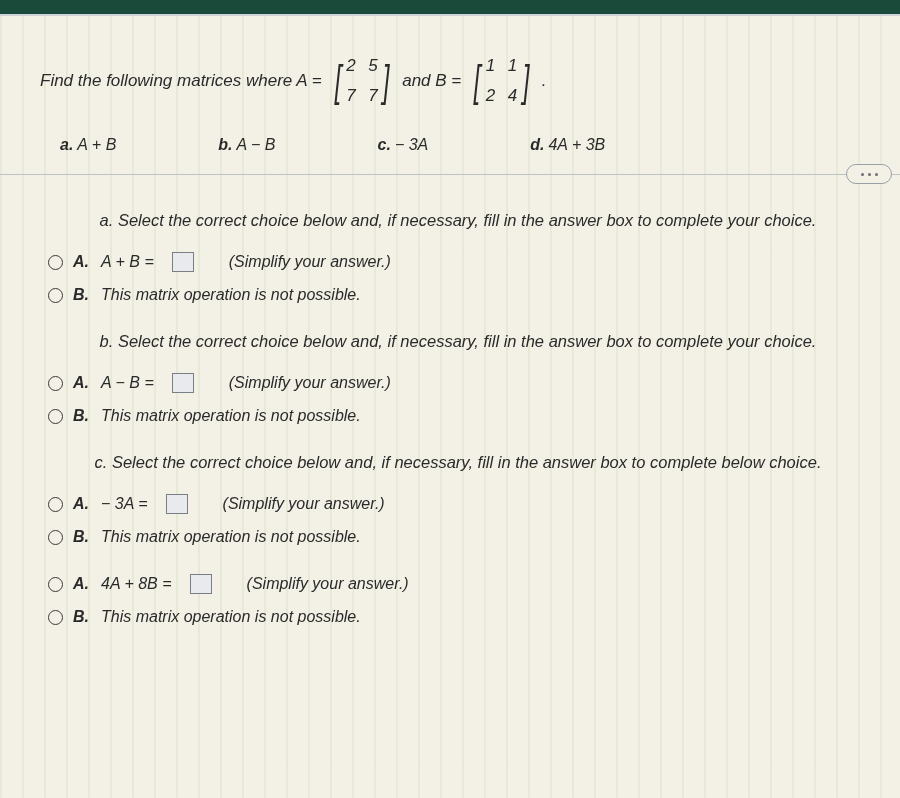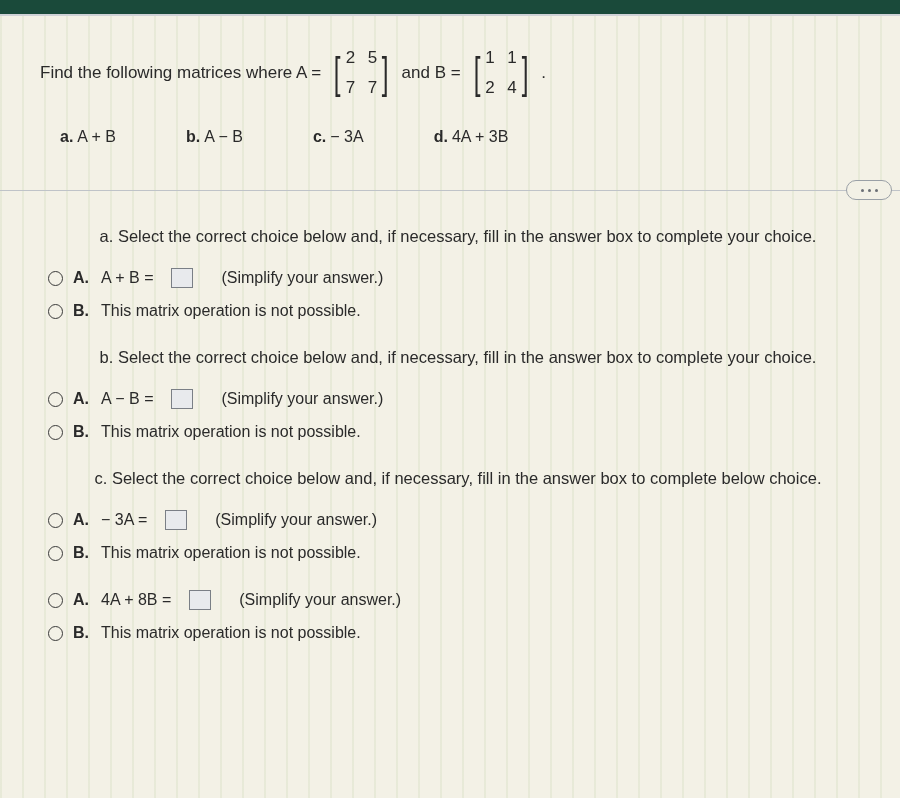--- a/index.html
+++ b/index.html
@@ -14,21 +14,22 @@
     position: absolute;
     top: 14px; left: 0; right: 0; bottom: 0;
     background: #f3f1e6;
     background-image:
       repeating-linear-gradient(90deg,
         rgba(210,220,190,0.35) 0px,
         rgba(210,220,190,0.35) 2px,
         rgba(245,243,232,0) 2px,
         rgba(245,243,232,0) 22px);
     border-top: 2px solid #cfd2d6;
-    padding: 30px 28px 20px 40px;
+    padding: 38px 28px 20px 40px;
+    font-style: italic;
   }
   .left-gutter {
     position: absolute;
     left: 0; top: 14px; bottom: 0;
     width: 22px;
     background: #e9ebee;
     border-right: 1px solid #cfd2d6;
   }
   .gutter-up {
     position: absolute;
@@ -63,23 +64,23 @@
     display: grid;
     grid-template-columns: auto auto;
     column-gap: 12px;
     row-gap: 10px;
     font-size: 17px;
     padding: 2px 2px;
   }
   .mat-grid span { text-align: center; min-width: 10px; }
   .parts-row {
     display: flex;
-    gap: 70px;
+    gap: 102px;
     padding-left: 20px;
-    margin-bottom: 44px;
+    margin-bottom: 20px;
     font-size: 16px;
   }
   .parts-row .bold { font-weight: 700; margin-right: 4px; }
   .divider {
     position: relative;
     height: 1px;
     margin: 0 -28px 36px -40px;
     border-top: 1px solid #bfc3c8;
   }
   .ellipsis-pill {
@@ -118,21 +119,21 @@
   .opt-label { font-weight: 700; margin-right: 2px; }
   .ans-box {
     display: inline-block;
     width: 22px; height: 20px;
     border: 1px solid #7a7f86;
     background: #e8eaed;
     vertical-align: -3px;
     margin: 0 2px;
   }
   .eq-line { display: inline-flex; align-items: center; gap: 16px; }
-  .simplify { margin-left: 10px; }
+  .simplify { margin-left: 17px; }
 </style>
 </head>
 <body>
 
 <div class="left-gutter">
   <div class="gutter-up"></div>
 </div>
 
 <div class="page-wrap">
   <div class="content">

